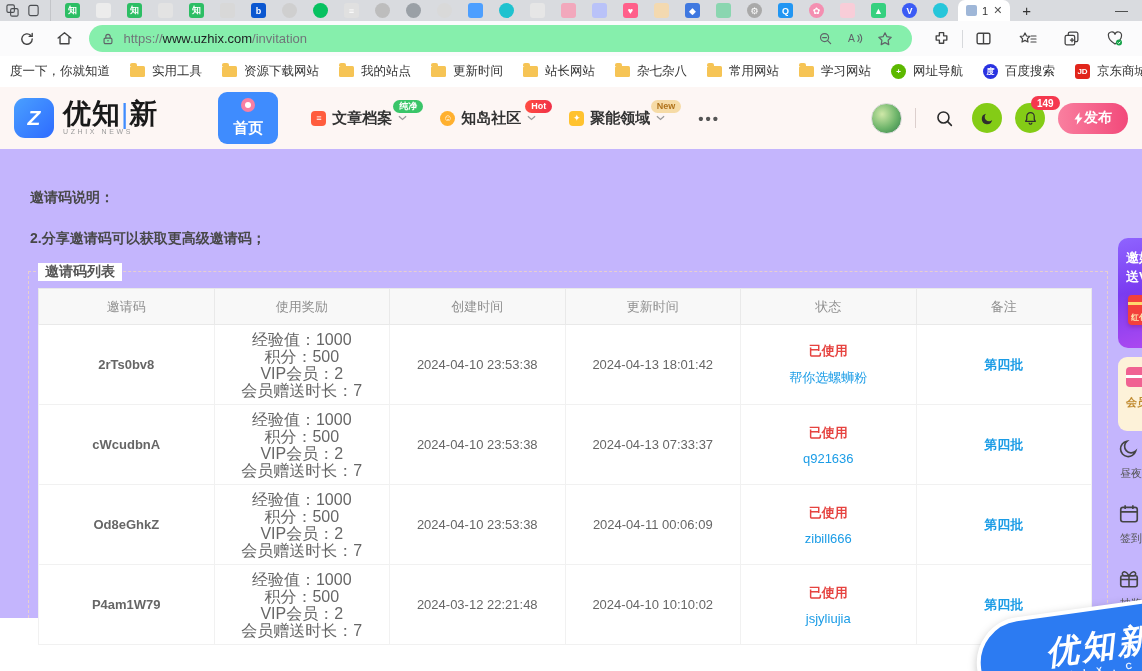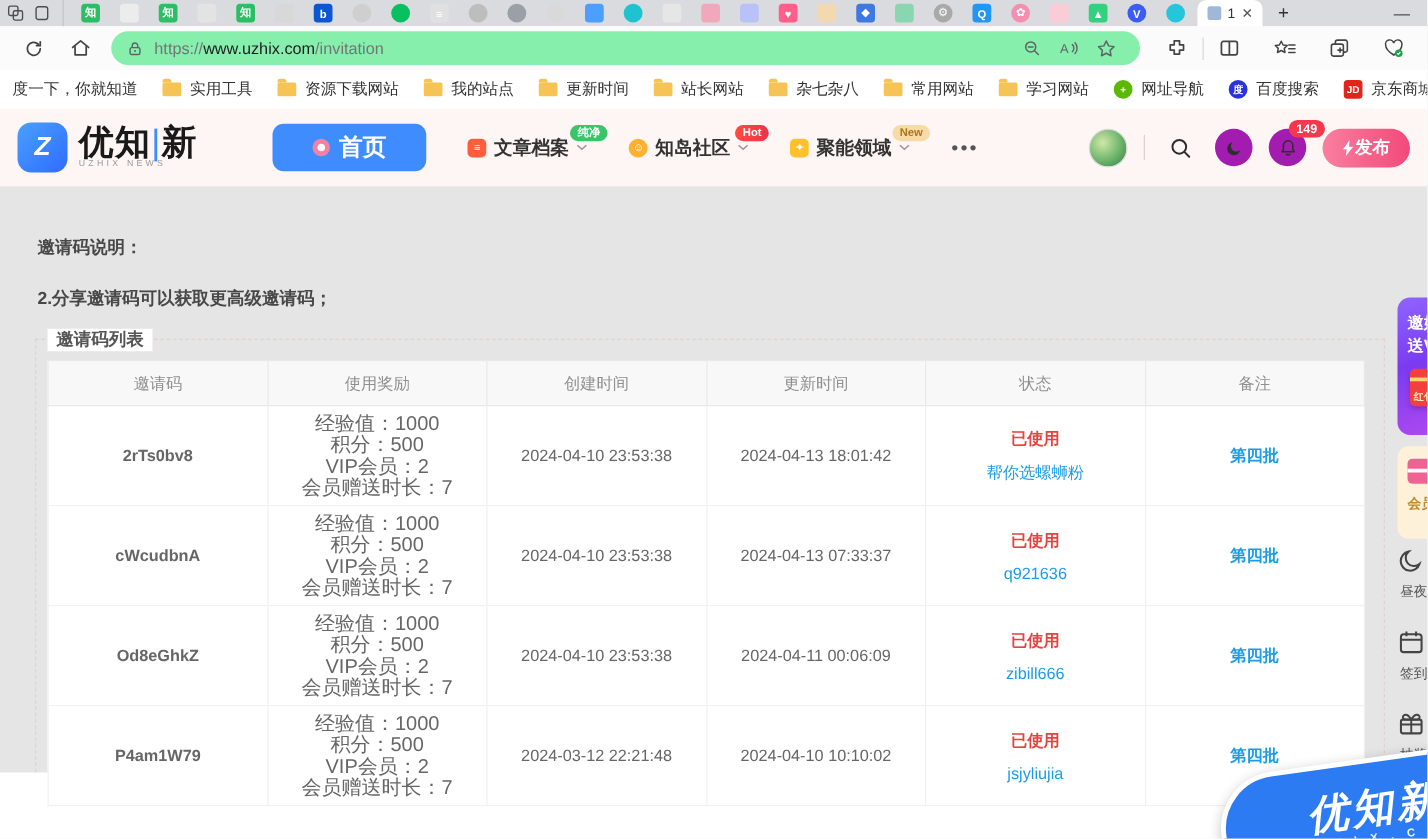--- a/index.html
+++ b/index.html
@@ -40,43 +40,43 @@
   .logo{display:flex;align-items:center;gap:9px;}
   .logomark{width:40px;height:40px;border-radius:11px;background:linear-gradient(135deg,#4aa0ff,#2e6bff);
     color:#fff;display:flex;align-items:center;justify-content:center;font-size:21px;font-weight:900;
     font-style:italic;}
   .logoname{font-size:28px;font-weight:900;color:#191919;letter-spacing:1px;line-height:24px;}
   .logoname .bar{color:#3f8cfe;font-weight:400;}
   .logosub{font-size:7px;color:#9a9a9a;letter-spacing:2.6px;margin-top:2px;}
   .nav{display:flex;align-items:center;gap:33px;margin-left:60px;}
   .navitem{position:relative;display:flex;align-items:center;gap:6px;font-size:15px;font-weight:800;
     color:#333;cursor:pointer;}
-  .navbtn{background:#3f8cfe;color:#fff;border-radius:9px;padding:6px 32px;display:flex;gap:7px;
-    align-items:center;font-size:19px;font-weight:800;cursor:pointer;}
+  .navbtn{background:#3f8cfe;color:#fff;border-radius:9px;padding:6px 15px;display:flex;gap:7px;
+    align-items:center;font-size:15px;font-weight:800;cursor:pointer;flex-direction:column;}
   .dot-ico{width:14px;height:14px;border-radius:50%;background:#f77fa4;position:relative;flex:none;}
   .dot-ico:after{content:"";position:absolute;left:4px;top:4px;width:6px;height:6px;border-radius:50%;background:#fff;}
   .nico{width:15px;height:15px;border-radius:4px;display:flex;align-items:center;justify-content:center;
     color:#fff;font-size:9px;flex:none;}
   .badge{position:absolute;top:-9px;right:-16px;font-size:9px;font-weight:bold;color:#fff;
     padding:1.5px 6px;border-radius:8px;line-height:1.2;}
   .b-green{background:#3ac569;}
   .b-red{background:linear-gradient(90deg,#ff4d42,#f03048);}
   .b-new{background:#f6dba6;color:#b0731c;}
   .hright{margin-left:auto;display:flex;align-items:center;gap:13px;}
   .avatar{width:29px;height:29px;border-radius:50%;
     background:radial-gradient(circle at 35% 35%,#cfe8a8,#6db46a 55%,#2f7d49);border:1px solid #d9d9d9;}
   .vdiv{width:1px;height:20px;background:#dccfcd;}
-  .circ{width:30px;height:30px;border-radius:50%;background:#a21caf;display:flex;align-items:center;
+  .circ{width:30px;height:30px;border-radius:50%;background:#84cc16;display:flex;align-items:center;
     justify-content:center;position:relative;cursor:pointer;text-decoration:underline;}
   .nbadge{position:absolute;top:-7px;left:16px;background:#f5384e;color:#fff;font-size:10px;
     font-weight:bold;padding:1.5px 6px;border-radius:9px;}
   .pub{height:31px;border-radius:16px;background:linear-gradient(90deg,#f97f9f,#f2497a);color:#fff;
     font-size:14px;font-weight:800;display:flex;align-items:center;gap:1px;padding:0 16px;cursor:pointer;}
   
-  .content{position:relative;background:#e5e5e5;}
+  .content{position:relative;background:#c4b5fd;}
   .intro{padding:40px 0 0 30px;}
   .introline{font-size:14px;font-weight:bold;color:#474747;margin:0 0 23px 0;}
   .fieldbox{position:relative;margin:13px 34px 0 28px;border:1px dashed #e7cfcf;border-bottom:none;
     padding:16px 9px 0 9px;height:330px;}
   .legend{position:absolute;top:-9px;left:9px;background:#fff;padding:0 7px;font-size:14px;
     font-weight:bold;color:#555;}
   table.inv{border-collapse:collapse;table-layout:fixed;width:1054px;background:#fff;}
   table.inv th{background:#f8f8f8;border:1px solid #e9e9e9;height:33px;font-size:13px;font-weight:400;
     color:#8f8f8f;}
   table.inv td{border:1px solid #f1f1f1;height:77px;text-align:center;vertical-align:middle;

